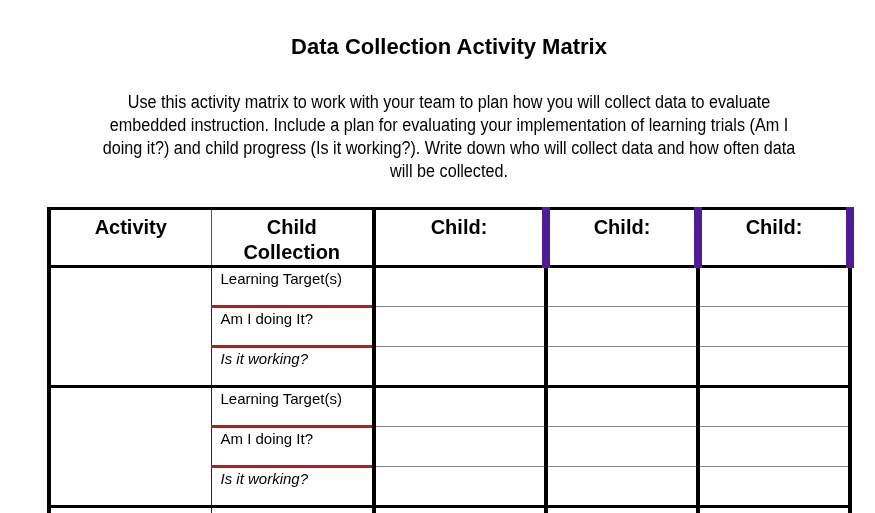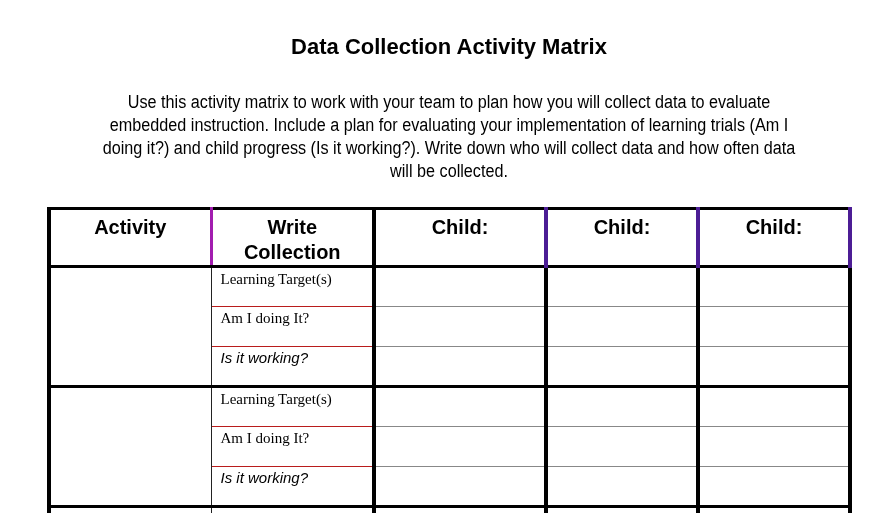--- a/index.html
+++ b/index.html
@@ -58,42 +58,42 @@
       height: 58px;
       border-top: 3px solid #000;
       border-bottom: 3px solid #000;
     }
     .col-activity { width: 162px; }
     .col-data { width: 163px; }
     .col-child1 { width: 172px; }
     .col-child2 { width: 152px; }
     .col-child3 { width: 152px; }
 
-    .th-activity { border-left: 4px solid #000; border-right: 3px solid #a21caf; }
+    .th-activity { border-left: 4px solid #000; border-right: 1px solid #a21caf; }
     .th-data { border-right: 4px solid #000; }
-    .th-child { border-right: 4px solid #4c1d95; margin-top: 20px; }
+    .th-child { border-right: 8px solid #4c1d95; margin-top: 20px; }
 
     .cell-activity {
       border-left: 4px solid #000;
       border-right: 1px solid #222;
       border-bottom: 3px solid #000;
     }
     .cell-data {
       font-size: 15px;
       line-height: 18px;
       padding-left: 9px !important;
       padding-top: 2px !important;
       height: 40px;
       border-right: 4px solid #000;
     }
     .cell-child {
       height: 40px;
       border-right: 4px solid #000;
     }
-    .row-thin td.cell-data { border-bottom: 1px solid #b91c1c; font-family: Liberation Serif, serif; }
+    .row-thin td.cell-data { border-bottom: 3px solid #b91c1c; }
     .row-thin td.cell-child { border-bottom: 1px solid #888; }
     .row-last td.cell-data,
     .row-last td.cell-child { border-bottom: 3px solid #000; font-style: italic; }
   </style>
 </head>
 <body>
 
 <div class="page-title">Data Collection Activity Matrix</div>
 
 <div class="description">Use this activity matrix to work with your team to plan how you will collect data to evaluate embedded instruction.  Include a plan for evaluating your implementation of learning trials (Am I doing it?) and child progress (Is it working?).  Write down who will collect data and how often data will be collected.</div>
@@ -103,21 +103,21 @@
     <col class="col-activity">
     <col class="col-data">
     <col class="col-child1">
     <col class="col-child2">
     <col class="col-child3">
   </colgroup>
   <thead>
     <tr>
       <th class="th-activity">Activity</th>
       <th class="th-data">
-        <div>Write</div>
+        <div>Child</div>
         <div>Collection</div>
       </th>
       <th class="th-child">Child:</th>
       <th class="th-child">Child:</th>
       <th class="th-child">Child:</th>
     </tr>
   </thead>
   <tbody>
 
     <tr class="row-thin">

